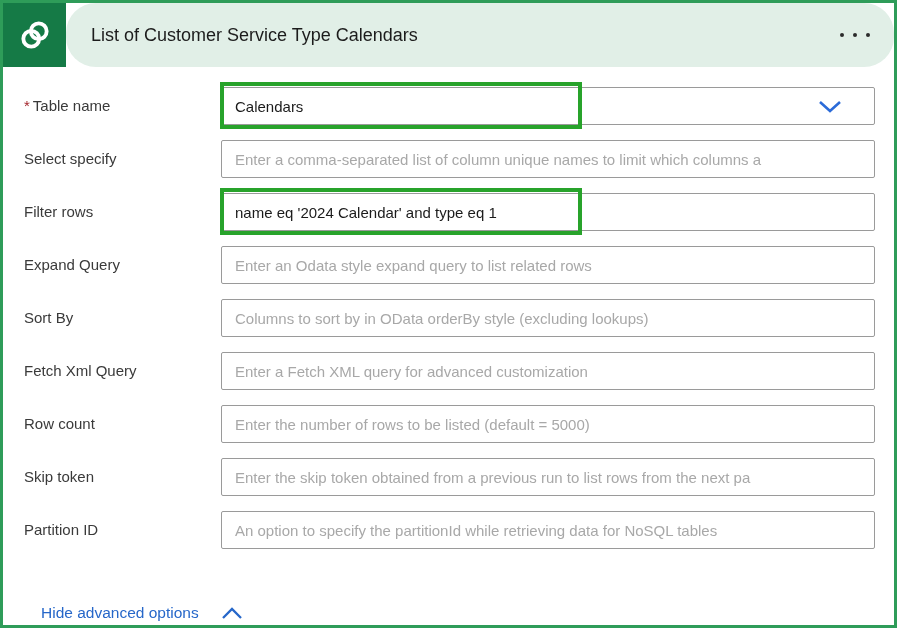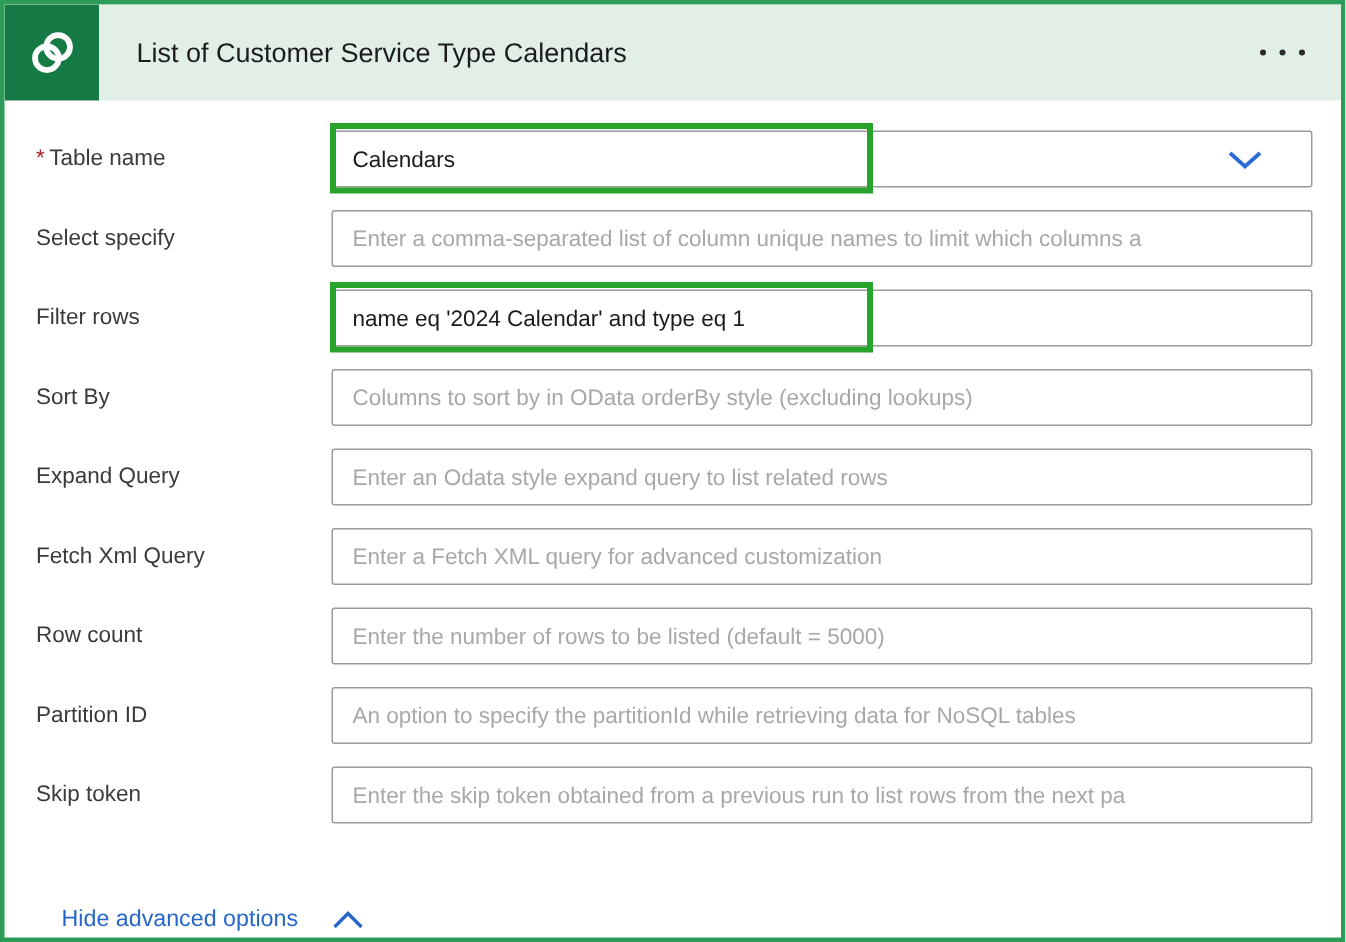--- a/index.html
+++ b/index.html
@@ -7,21 +7,21 @@
   .card{
     width:897px;height:628px;
     border:3px solid #2E9C59;
     background:#fff;
     font-family:"Liberation Sans","DejaVu Sans",sans-serif;
     position:relative;overflow:hidden;
   }
   
   .header{height:64px;display:flex;align-items:stretch;}
   .icon-box{width:63px;min-width:63px;background:#157A46;display:flex;align-items:center;justify-content:center;}
-  .title-band{flex:1;background:#E1EFE7;display:flex;align-items:center;padding:0 22px 0 25px;}
+  .title-band{flex:1;background:#E1EFE7;display:flex;align-items:center;padding:0 22px 0 25px;border-radius:30px;}
   .title{font-size:18px;color:#1c1c1c;flex:1;white-space:nowrap;overflow:hidden;}
   .dots{display:flex;gap:9px;align-items:center;cursor:pointer;padding:6px 2px;}
   .dots i{width:4px;height:4px;border-radius:50%;background:#2b2b2b;display:block;}
   
   .body{padding:20px 19px 0 19px;}
   .row{display:flex;align-items:center;margin-bottom:16px;height:37px;}
   .lbl{width:199px;min-width:199px;font-size:15px;color:#3a3a3a;padding-left:2px;}
   .req{color:#A4262C;margin-right:3px;}
   .fieldwrap{position:relative;flex:1;height:37px;}
   .fieldwrap input{
@@ -88,47 +88,47 @@
 
     <div class="row">
       <div class="lbl">Filter rows</div>
       <div class="fieldwrap">
         <input type="text" value="name eq '2024 Calendar' and type eq 1" style="">
         <div class="hl"></div>
       </div>
     </div>
 
     <div class="row">
-      <div class="lbl">Sort By</div>
-      <div class="fieldwrap"><input type="text" placeholder="Columns to sort by in OData orderBy style (excluding lookups)" style=""></div>
+      <div class="lbl">Expand Query</div>
+      <div class="fieldwrap"><input type="text" placeholder="Enter an Odata style expand query to list related rows" style=""></div>
     </div>
 
     <div class="row">
-      <div class="lbl">Expand Query</div>
-      <div class="fieldwrap"><input type="text" placeholder="Enter an Odata style expand query to list related rows" style=""></div>
+      <div class="lbl">Sort By</div>
+      <div class="fieldwrap"><input type="text" placeholder="Columns to sort by in OData orderBy style (excluding lookups)" style=""></div>
     </div>
 
     <div class="row">
       <div class="lbl">Fetch Xml Query</div>
       <div class="fieldwrap"><input type="text" placeholder="Enter a Fetch XML query for advanced customization" style=""></div>
     </div>
 
     <div class="row">
       <div class="lbl">Row count</div>
       <div class="fieldwrap"><input type="text" placeholder="Enter the number of rows to be listed (default = 5000)" style=""></div>
     </div>
 
     <div class="row">
-      <div class="lbl">Partition ID</div>
-      <div class="fieldwrap"><input type="text" placeholder="An option to specify the partitionId while retrieving data for NoSQL tables" style=""></div>
+      <div class="lbl">Skip token</div>
+      <div class="fieldwrap"><input type="text" placeholder="Enter the skip token obtained from a previous run to list rows from the next pa" style=""></div>
     </div>
 
     <div class="row">
-      <div class="lbl">Skip token</div>
-      <div class="fieldwrap"><input type="text" placeholder="Enter the skip token obtained from a previous run to list rows from the next pa" style=""></div>
+      <div class="lbl">Partition ID</div>
+      <div class="fieldwrap"><input type="text" placeholder="An option to specify the partitionId while retrieving data for NoSQL tables" style=""></div>
     </div>
 
     <div class="footer">
       <div class="toggle">
         <span>Hide advanced options</span>
         <svg width="22" height="13" viewBox="0 0 22 13">
             <polyline points="2,11 11,2 20,11" fill="none" stroke="#2667C9" stroke-width="2.3"></polyline>
           </svg>
       </div>
       <div class="watermark">

